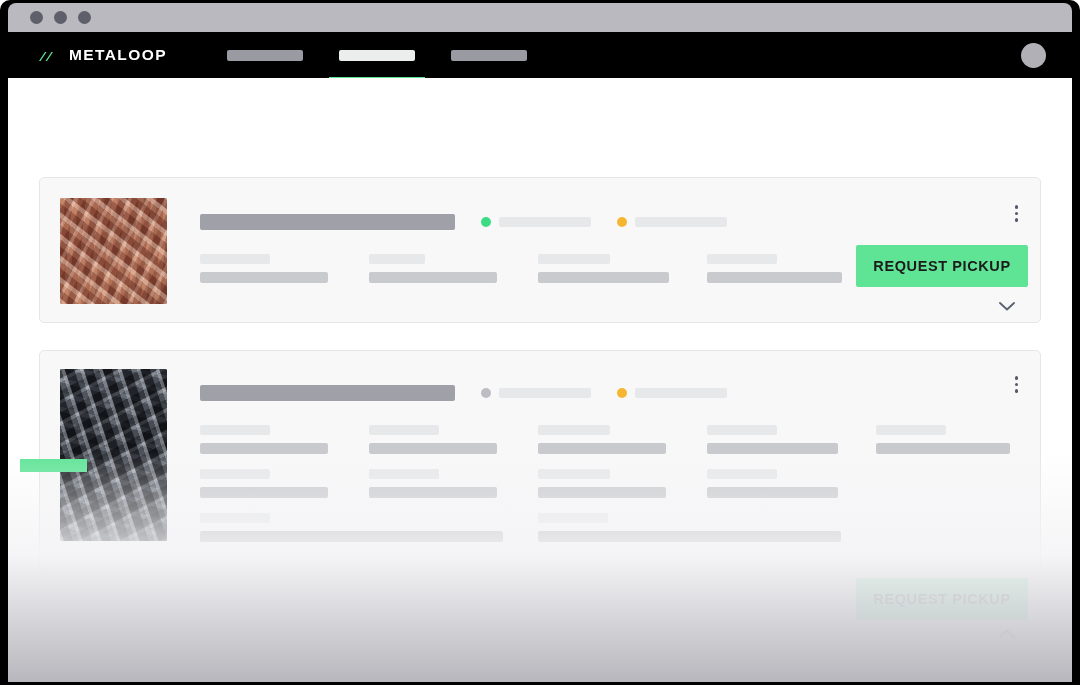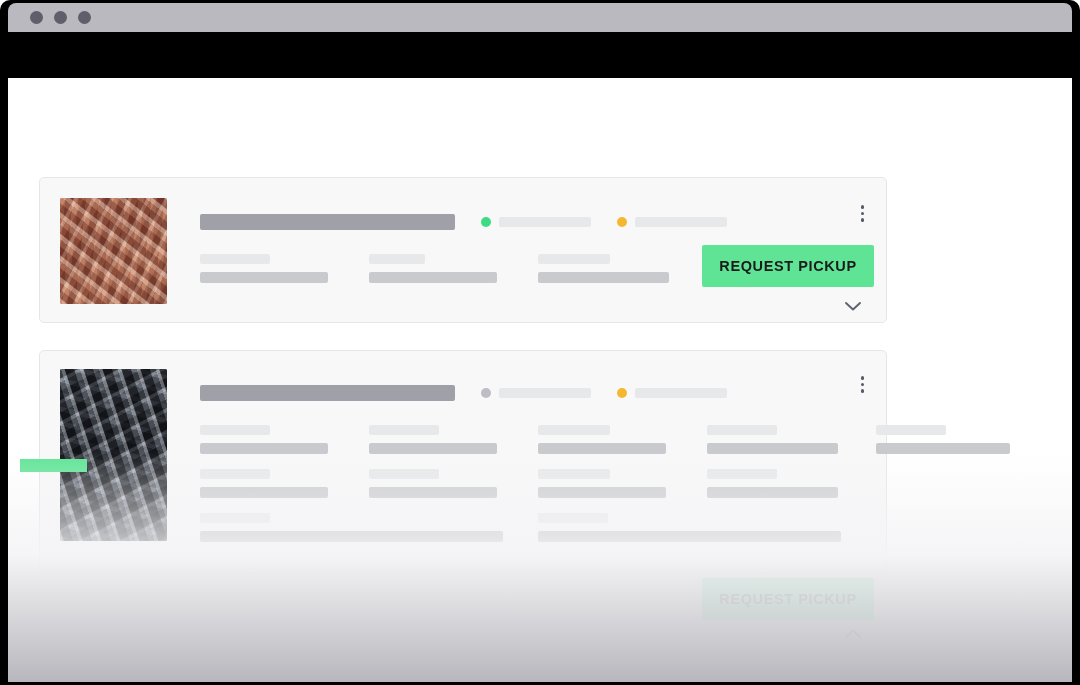--- a/index.html
+++ b/index.html
@@ -138,21 +138,21 @@
     height: 230px;
     background: linear-gradient(to bottom, rgba(255,255,255,0) 0%, rgba(244,244,246,0.9) 45%, #b7b7bd 100%);
     pointer-events: none;
     z-index: 20;
   }
 
   
   .card {
     position: absolute;
     left: 31px;
-    width: 848px;
+    width: 1002px;
     background: #f8f8f9;
     border: 1px solid #e6e6e8;
     border-radius: 5px;
   }
   #card-0 { top: 99px; height: 146px; }
   #card-1 { top: 272px; height: 224px; }
 
   .card-thumb {
     position: absolute;
     left: 20px;
@@ -302,20 +302,45 @@
 
 <div id="root">
   <div class="browser-frame">
 
     <div class="titlebar">
       <span class="dot"></span>
       <span class="dot"></span>
       <span class="dot"></span>
     </div>
 
+    <div class="topnav">
+      <div class="brand">
+        <span class="brand-mark">
+          <svg width="22" height="13" viewBox="0 0 22 13">
+            <path d="M1 11 L7 2 L8.5 2 L2.5 11 Z" fill="#5fe496"></path>
+            <path d="M7.5 11 L13.5 2 L15 2 L9 11 Z" fill="#5fe496"></path>
+          </svg>
+        </span>
+        <span class="brand-name">METALOOP</span>
+      </div>
+
+      <div class="nav-items">
+        <div class="nav-item">
+          <span class="nav-bar-ph" style="width:76px"></span>
+        </div>
+        <div class="nav-item active">
+          <span class="nav-bar-ph" style="width:76px"></span>
+        </div>
+        <div class="nav-item">
+          <span class="nav-bar-ph" style="width:76px"></span>
+        </div>
+      </div>
+
+      <div class="avatar"></div>
+    </div>
 
     <div class="page">
 
 
       <div class="card" id="card-0">
         <div class="card-thumb">
           <div class="thumb-copper"></div>
         </div>
 
         <div class="kebab">

